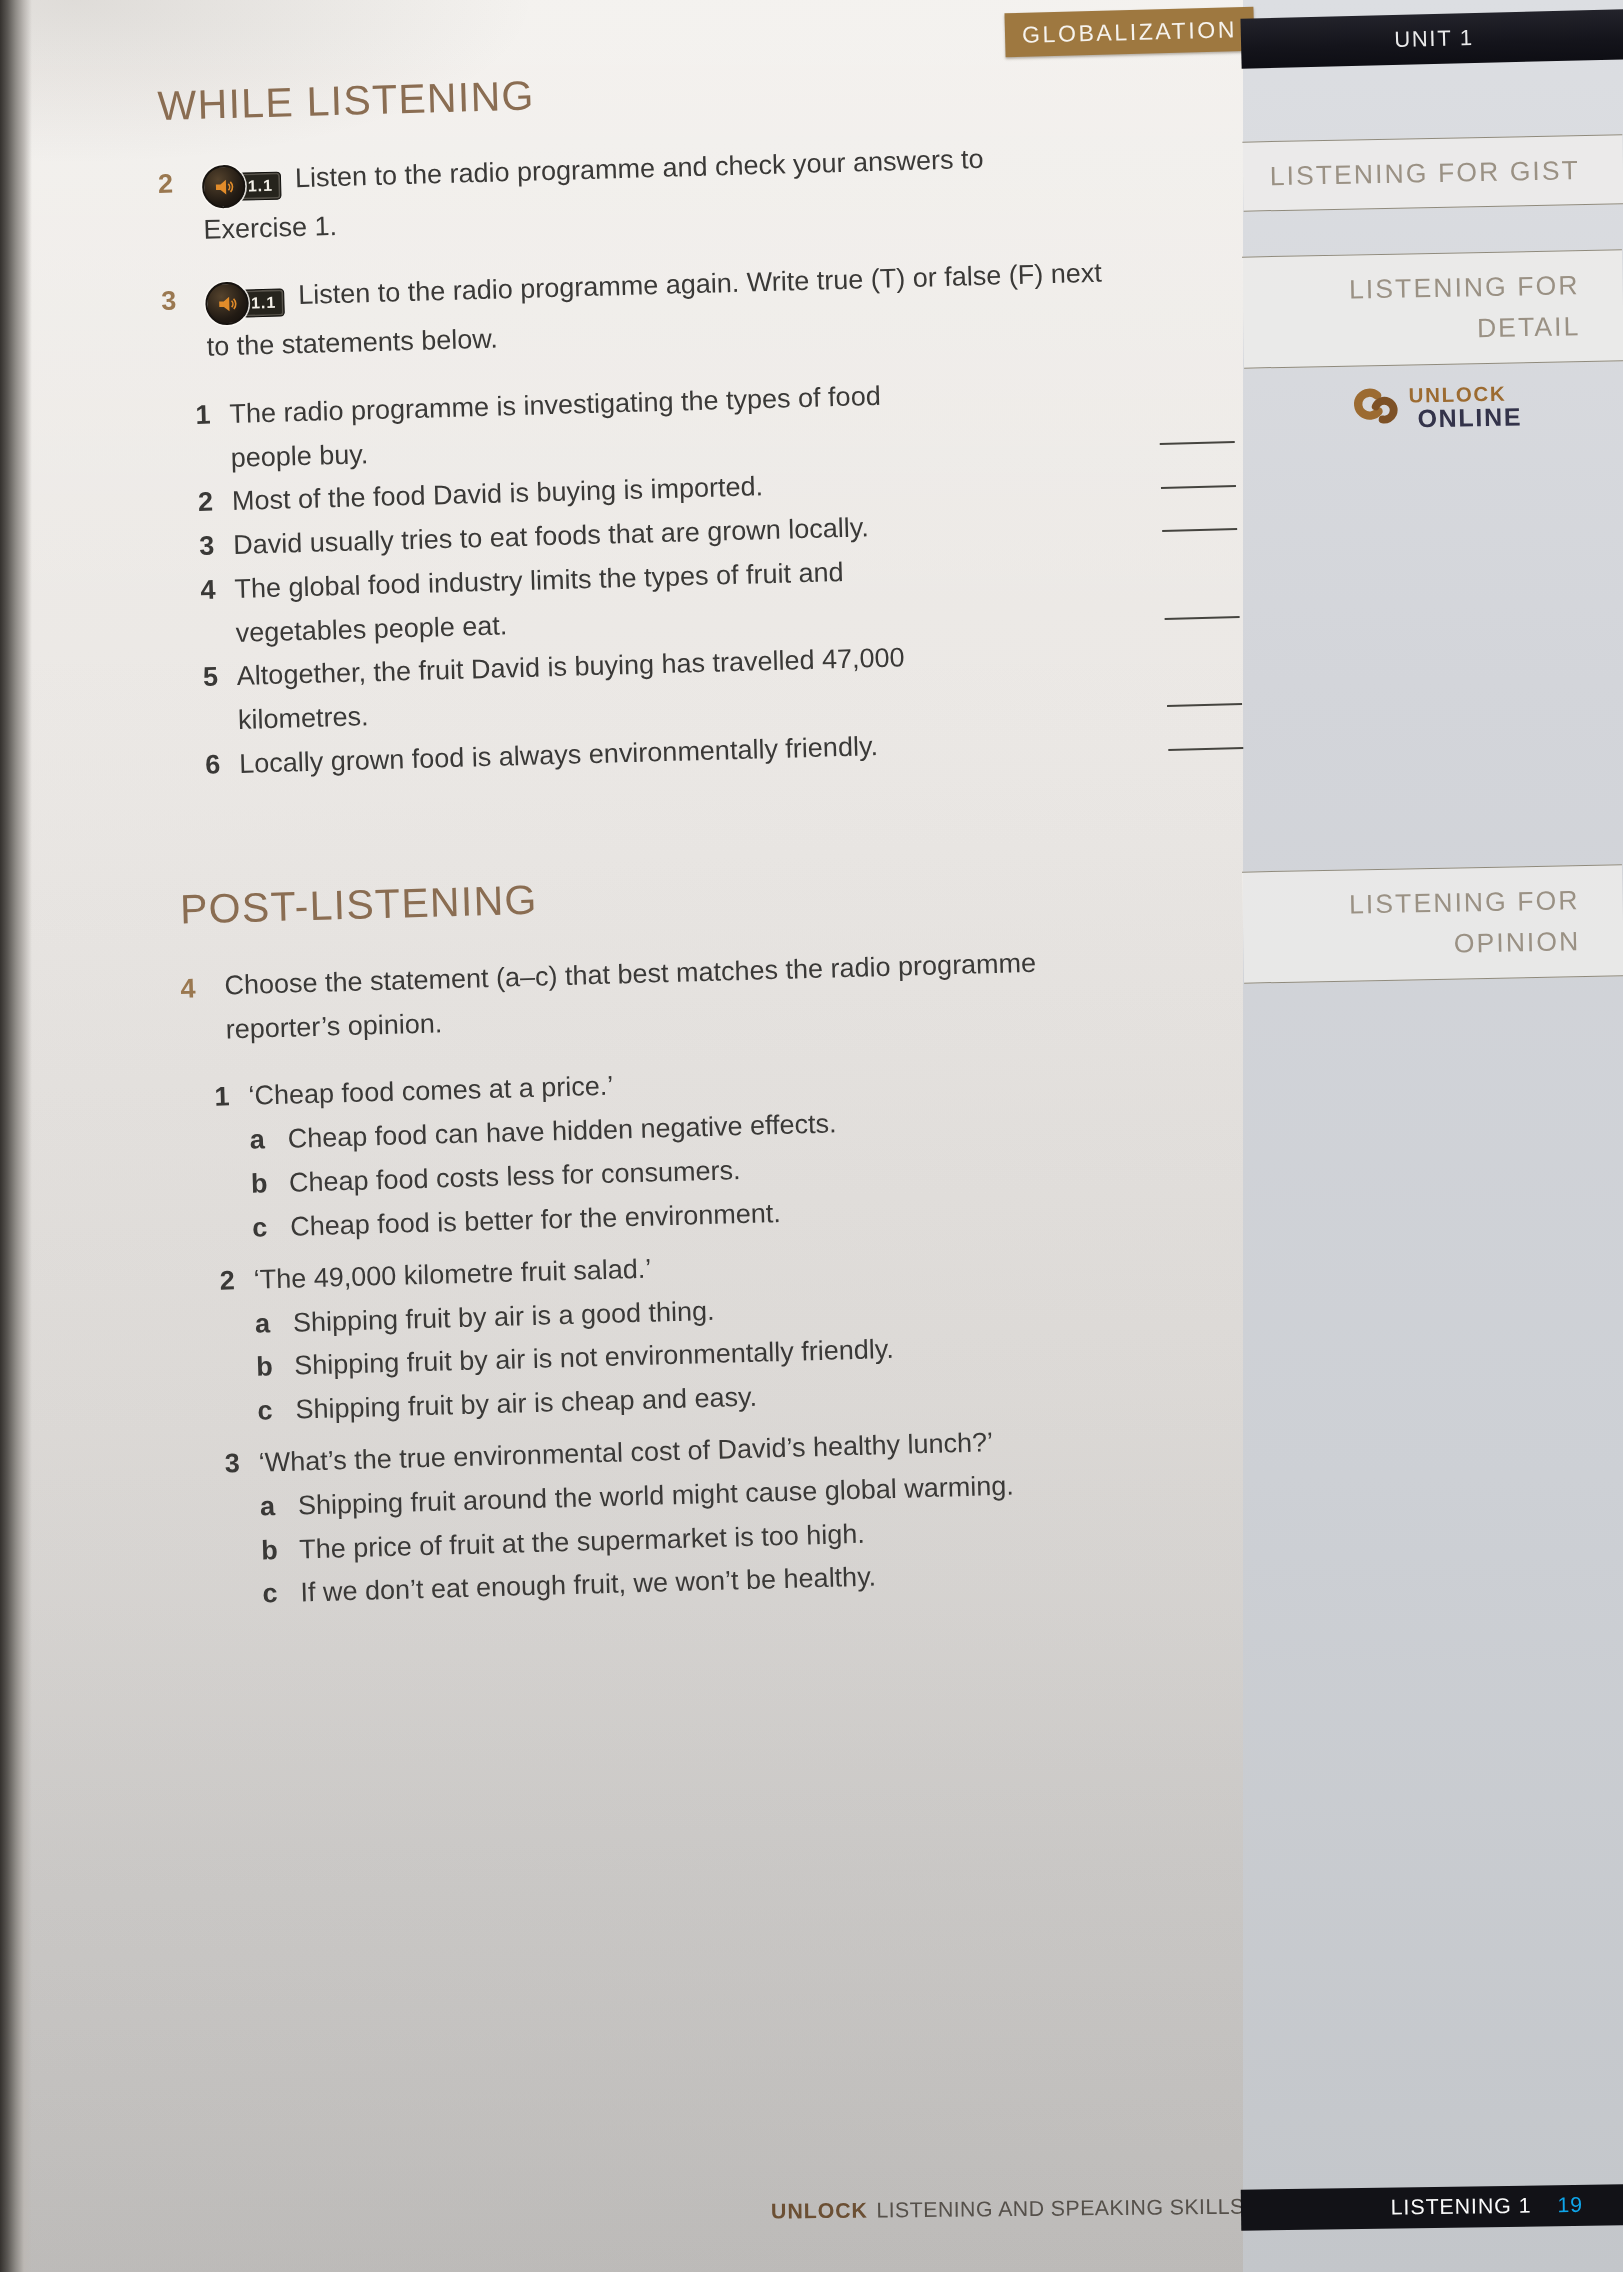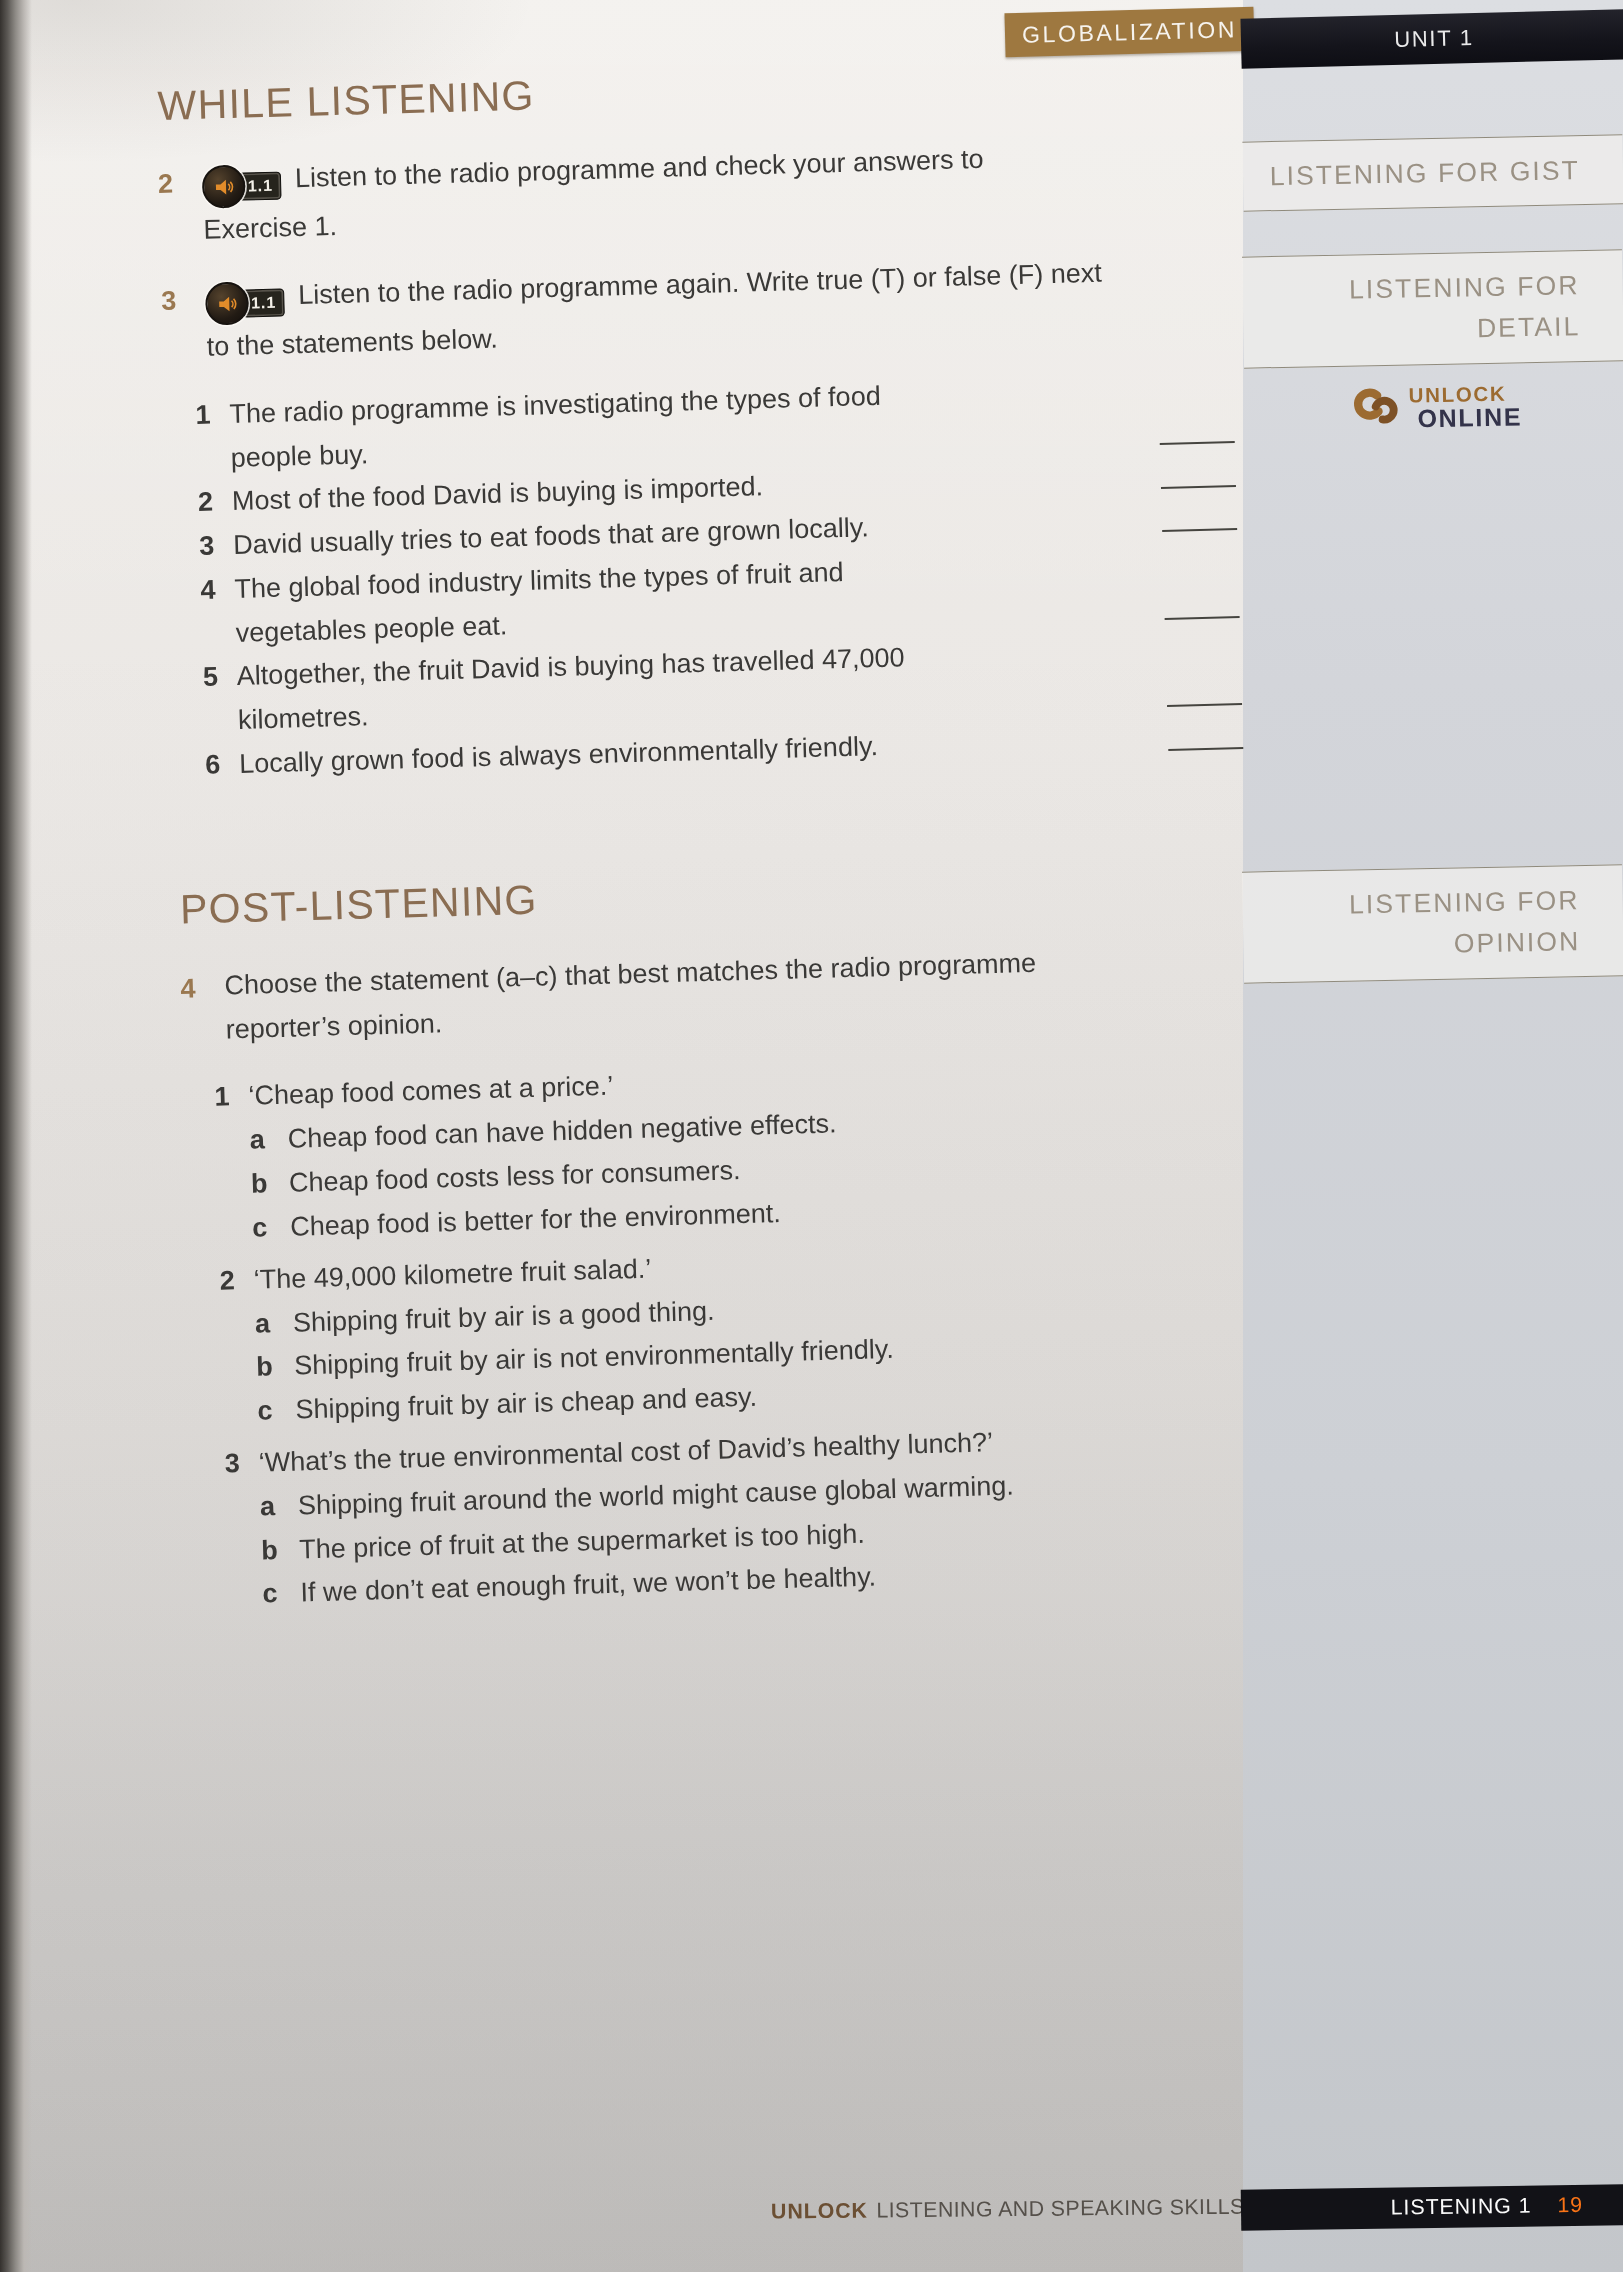--- a/index.html
+++ b/index.html
@@ -119,21 +119,21 @@
     color:#55504a;transform:rotate(-0.6deg);white-space:nowrap;
   }
   .footer-left .brand{color:#6b4f33;font-weight:700;margin-right:8.5px;letter-spacing:0.9px;}
   .footer-left .bookno{margin-left:10.3px;font-weight:600;}
   .footer-bar{
     position:absolute;left:1241px;top:2187px;width:386px;height:41px;z-index:5;
     background:#121217;color:#fafafa;display:flex;align-items:center;justify-content:flex-end;
     gap:26px;padding-right:44px;box-sizing:border-box;font-size:21.4px;letter-spacing:0.9px;
     transform:rotate(-0.8deg);
   }
-  .footer-bar .pageno{font-weight:400;color:#f97316;}
+  .footer-bar .pageno{font-weight:400;color:#0ea5e9;}
 </style>
 </head>
 <body>
 
 <div class="page">
 
   <div class="main"></div>
   <div class="edge"></div>
 
   <div class="sidebar">

